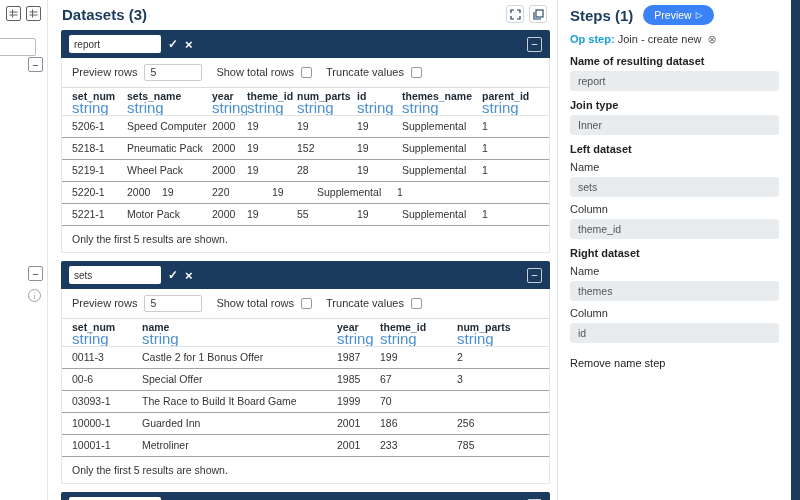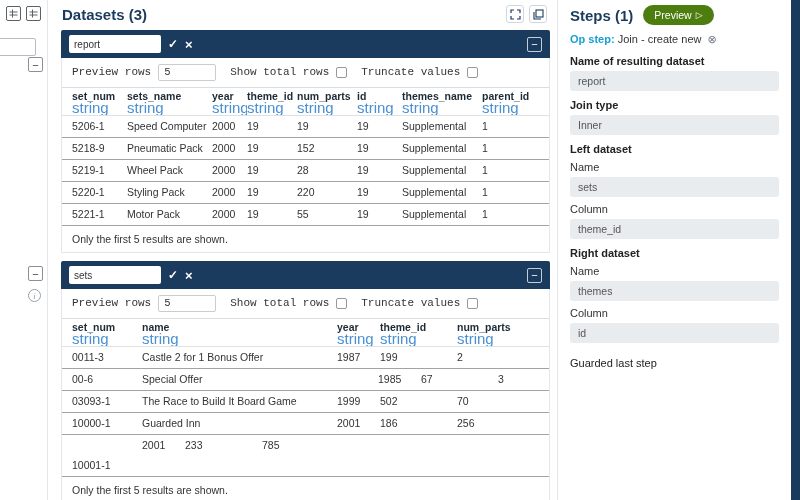--- a/index.html
+++ b/index.html
@@ -29,40 +29,40 @@
 
   .cards { position: absolute; left: 12px; top: 30px; width: 489px; }
   .card { margin-bottom: 8px; }
   .card-head { height: 28px; background: #1b3b5e; display: flex; align-items: center; gap: 7px; padding: 0 8px; border-radius: 2px 2px 0 0; }
   .name-input { width: 92px; height: 18px; border: none; border-radius: 2px; font-size: 10px; padding: 0 5px; font-family: inherit; color: #333; background: #fff; }
   .chk { color: #fff; font-size: 12px; font-weight: 700; cursor: default; }
   .xx { color: #fff; font-size: 13px; font-weight: 700; cursor: default; }
   .collapse-btn { margin-left: auto; width: 15px; height: 15px; background: transparent; border: 1px solid rgba(255,255,255,.75); border-radius: 2px; color: #fff; font-size: 11px; line-height: 11px; padding: 0; font-family: inherit; }
 
   .card-body { border: 1px solid #e4e6e9; border-top: none; background: #fff; padding-bottom: 4px; }
-  .controls { display: flex; align-items: center; padding: 5px 10px 4px; font-size: 11px; color: #333; height: 27px; font-family: Liberation Mono, monospace; }
+  .controls { display: flex; align-items: center; padding: 5px 10px 4px; font-size: 11px; color: #333; height: 27px; }
   .controls label { margin-right: 7px; }
   .pr-input { width: 58px; height: 17px; border: 1px solid #ccc; border-radius: 2px; font-size: 10.5px; padding: 0 5px; margin-right: 14px; font-family: inherit; color: #333; }
   .cb { width: 11px; height: 11px; border: 1px solid #999; border-radius: 2px; background: #fff; margin-right: 14px; flex: none; }
 
   .dtable { border-top: 1px solid #d9dde1; margin-top: 2px; }
   .trow { display: flex; padding: 0 10px; border-bottom: 1px solid #a3a3a3; }
   .thead { border-bottom: 1px solid #dfe2e5; }
   .tcell { flex: none; overflow: hidden; white-space: nowrap; padding-right: 4px; }
   .thead .tcell { padding-top: 2px; padding-bottom: 2px; }
   .cname { font-size: 10.5px; font-weight: 700; color: #1e2a36; line-height: 12px; }
   .ctype { font-size: 15px; color: #4a90d2; line-height: 11px; }
   .tdata { font-size: 10.5px; color: #333; line-height: 21px; height: 21px; }
   .note { font-size: 10.5px; color: #333; padding: 7px 10px 3px; }
 
   
   .steps { position: absolute; left: 557px; top: 0; width: 234px; height: 500px; border-left: 1px solid #e4e6e9; background: #fff; }
   .steps-head { display: flex; align-items: center; gap: 10px; padding: 5px 12px 3px; }
   .steps-title { font-size: 15px; font-weight: 700; color: #1b3b5e; }
-  .preview-btn { background: #4d7c0f; color: #fff; border: none; border-radius: 10px; height: 20px; padding: 0 11px; font-size: 10.5px; display: flex; align-items: center; gap: 4px; font-family: inherit; }
+  .preview-btn { background: #3b82f6; color: #fff; border: none; border-radius: 10px; height: 20px; padding: 0 11px; font-size: 10.5px; display: flex; align-items: center; gap: 4px; font-family: inherit; }
   .preview-btn .play { font-size: 9px; }
   .optype { padding: 5px 12px 1px; font-size: 11px; color: #333; }
   .optype .opl { color: #18a0d4; font-weight: 600; }
   .optype .opx { color: #6c757d; margin-left: 3px; cursor: default; }
   .fgroup { padding: 0 12px; }
   .flabel { font-size: 11px; font-weight: 700; color: #222; margin: 8px 0 4px; }
   .slabel { font-size: 11px; color: #333; margin: 6px 0 4px; }
   .ginput { width: 100%; height: 20px; background: #e9ecef; border: none; border-radius: 3px; font-size: 10.5px; color: #555; padding: 0 8px; font-family: inherit; display: block; }
   .remove-step { font-size: 11px; color: #222; padding: 14px 12px; cursor: default; }
 
@@ -161,42 +161,41 @@
               <div class="tcell tdata" style="width: 55px;">5206-1</div>
               <div class="tcell tdata" style="width: 85px;">Speed Computer</div>
               <div class="tcell tdata" style="width: 35px;">2000</div>
               <div class="tcell tdata" style="width: 50px;">19</div>
               <div class="tcell tdata" style="width: 60px;">19</div>
               <div class="tcell tdata" style="width: 45px;">19</div>
               <div class="tcell tdata" style="width: 80px;">Supplemental</div>
               <div class="tcell tdata" style="width: 55px;">1</div>
             </div>
             <div class="trow">
-              <div class="tcell tdata" style="width: 55px;">5218-9</div>
+              <div class="tcell tdata" style="width: 55px;">5218-1</div>
               <div class="tcell tdata" style="width: 85px;">Pneumatic Pack</div>
               <div class="tcell tdata" style="width: 35px;">2000</div>
               <div class="tcell tdata" style="width: 50px;">19</div>
               <div class="tcell tdata" style="width: 60px;">152</div>
               <div class="tcell tdata" style="width: 45px;">19</div>
               <div class="tcell tdata" style="width: 80px;">Supplemental</div>
               <div class="tcell tdata" style="width: 55px;">1</div>
             </div>
             <div class="trow">
               <div class="tcell tdata" style="width: 55px;">5219-1</div>
               <div class="tcell tdata" style="width: 85px;">Wheel Pack</div>
               <div class="tcell tdata" style="width: 35px;">2000</div>
               <div class="tcell tdata" style="width: 50px;">19</div>
               <div class="tcell tdata" style="width: 60px;">28</div>
               <div class="tcell tdata" style="width: 45px;">19</div>
               <div class="tcell tdata" style="width: 80px;">Supplemental</div>
               <div class="tcell tdata" style="width: 55px;">1</div>
             </div>
             <div class="trow">
               <div class="tcell tdata" style="width: 55px;">5220-1</div>
-              <div class="tcell tdata" style="width: 85px;">Styling Pack</div>
               <div class="tcell tdata" style="width: 35px;">2000</div>
               <div class="tcell tdata" style="width: 50px;">19</div>
               <div class="tcell tdata" style="width: 60px;">220</div>
               <div class="tcell tdata" style="width: 45px;">19</div>
               <div class="tcell tdata" style="width: 80px;">Supplemental</div>
               <div class="tcell tdata" style="width: 55px;">1</div>
             </div>
             <div class="trow">
               <div class="tcell tdata" style="width: 55px;">5221-1</div>
               <div class="tcell tdata" style="width: 85px;">Motor Pack</div>
@@ -254,40 +253,40 @@
             <div class="trow">
               <div class="tcell tdata" style="width: 70px;">0011-3</div>
               <div class="tcell tdata" style="width: 195px;">Castle 2 for 1 Bonus Offer</div>
               <div class="tcell tdata" style="width: 43px;">1987</div>
               <div class="tcell tdata" style="width: 77px;">199</div>
               <div class="tcell tdata" style="width: 80px;">2</div>
             </div>
             <div class="trow">
               <div class="tcell tdata" style="width: 70px;">00-6</div>
               <div class="tcell tdata" style="width: 195px;">Special Offer</div>
-              <div class="tcell tdata" style="width: 43px; margin-left: 41px;">1985</div>
+              <div class="tcell tdata" style="width: 43px;">1985</div>
               <div class="tcell tdata" style="width: 77px;">67</div>
               <div class="tcell tdata" style="width: 80px;">3</div>
             </div>
             <div class="trow">
               <div class="tcell tdata" style="width: 70px;">03093-1</div>
               <div class="tcell tdata" style="width: 195px;">The Race to Build It Board Game</div>
               <div class="tcell tdata" style="width: 43px;">1999</div>
-              <div class="tcell tdata" style="width: 77px;">502</div>
               <div class="tcell tdata" style="width: 80px;">70</div>
             </div>
             <div class="trow">
               <div class="tcell tdata" style="width: 70px;">10000-1</div>
               <div class="tcell tdata" style="width: 195px;">Guarded Inn</div>
               <div class="tcell tdata" style="width: 43px;">2001</div>
               <div class="tcell tdata" style="width: 77px;">186</div>
               <div class="tcell tdata" style="width: 80px;">256</div>
             </div>
             <div class="trow">
-              <div class="tcell tdata" style="width: 70px; margin-top: 20px;">10001-1</div>
+              <div class="tcell tdata" style="width: 70px;">10001-1</div>
+              <div class="tcell tdata" style="width: 195px;">Metroliner</div>
               <div class="tcell tdata" style="width: 43px;">2001</div>
               <div class="tcell tdata" style="width: 77px;">233</div>
               <div class="tcell tdata" style="width: 80px;">785</div>
             </div>
           </div>
         <div class="note">Only the first 5 results are shown.</div>
       </div>
     </section>
 
     <section class="card">
@@ -329,16 +328,16 @@
     <div class="slabel">Column</div>
     <input class="ginput" value="theme_id" style="">
 
     <div class="flabel">Right dataset</div>
     <div class="slabel">Name</div>
     <input class="ginput" value="themes" style="">
     <div class="slabel">Column</div>
     <input class="ginput" value="id" style="">
   </div>
 
-  <div class="remove-step">Guarded last step</div>
+  <div class="remove-step">Remove name step</div>
 </div>
 
 <div class="rstrip"></div>
 
 </body></html>

